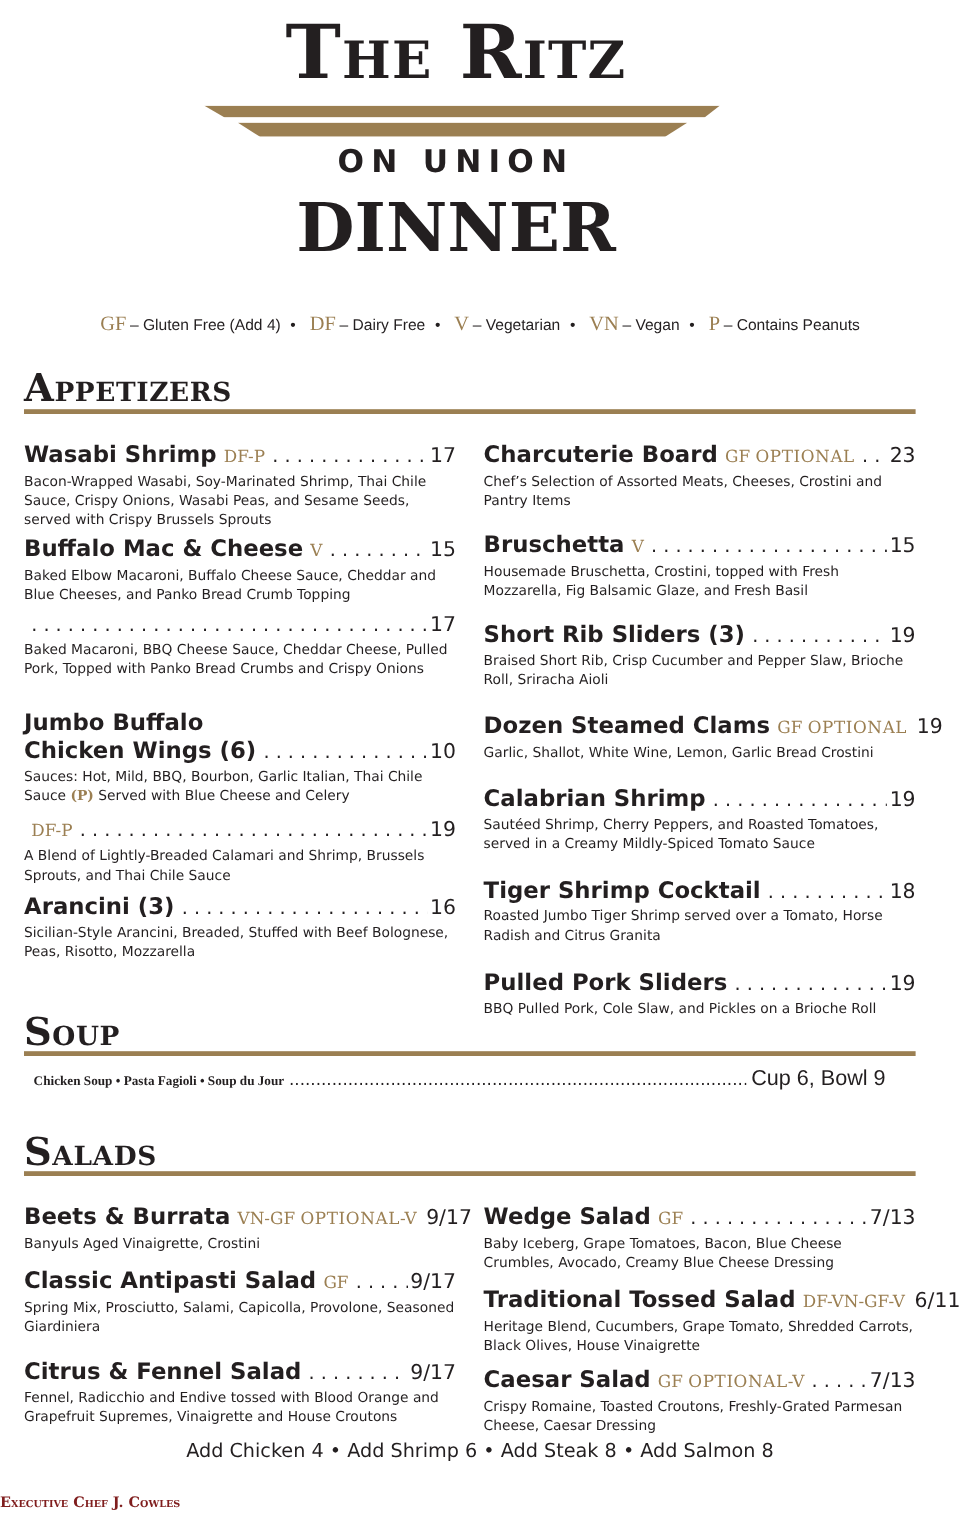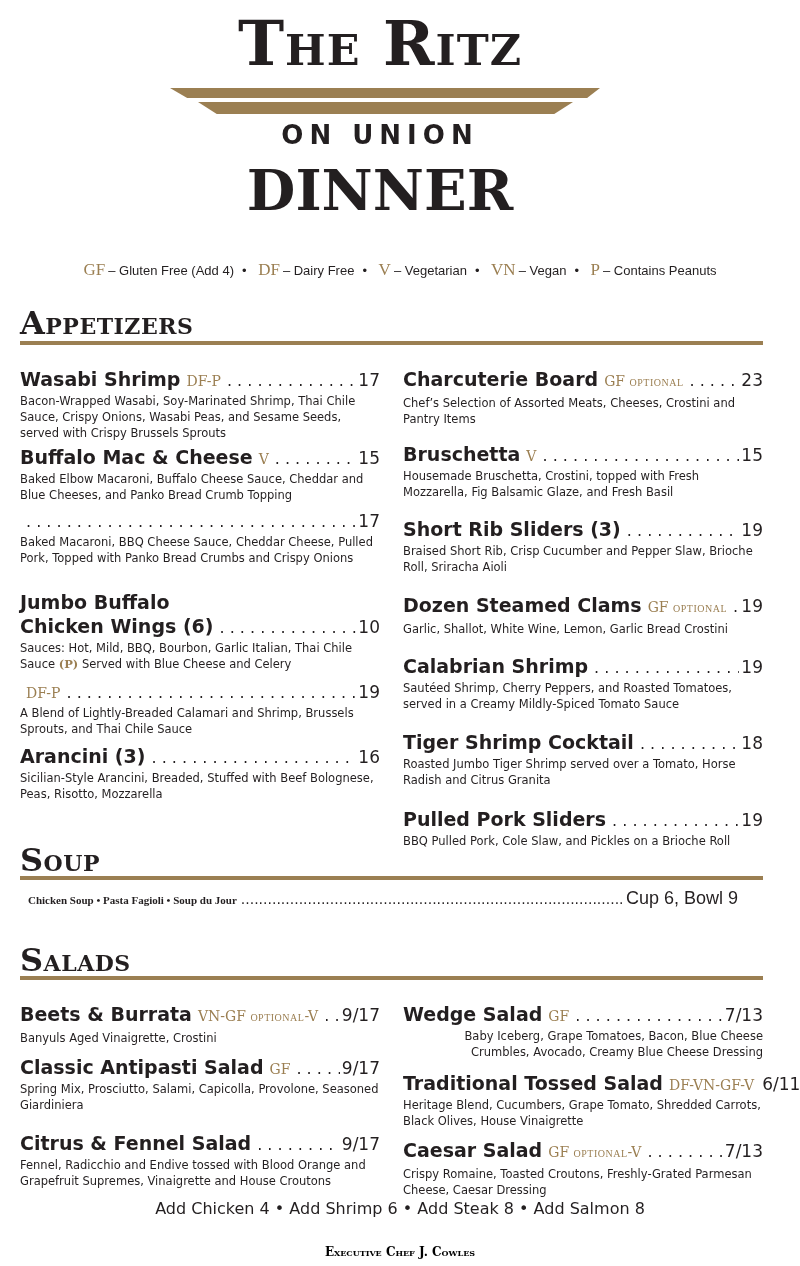--- a/index.html
+++ b/index.html
@@ -46,21 +46,21 @@
   
   .item { position: absolute; width: 360px; }
   .item-title {
     display: flex; align-items: baseline; white-space: nowrap;
     font-family: "DejaVu Sans", sans-serif; font-weight: bold; font-size: 19px; line-height: 22px;
   }
   .item-title .name { flex: 0 0 auto; }
   .item-title .tag {
     font-family: "DejaVu Serif", serif; font-weight: normal; color: #9b7f52; font-size: 14px; margin-left: 6px;
   }
-  .item-title .tag .small { font-size: 10px; letter-spacing: 0.5px; font-family: Liberation Serif, serif; }
+  .item-title .tag .small { font-size: 14px; letter-spacing: 0.5px; }
   .item-title .dots {
     flex: 1 1 auto; overflow: hidden; font-weight: normal; font-size: 16px; letter-spacing: 3px;
     margin: 0 2px 0 6px; color: #231f20;
   }
   .item-title .dots::before { content: ". . . . . . . . . . . . . . . . . . . . . . . . . . . . . . . . . . . . . ."; letter-spacing: 0; }
   .item-title .price { flex: 0 0 auto; font-weight: normal; font-size: 17px; }
   .item-desc {
     font-family: "DejaVu Sans", sans-serif; font-size: 11.5px; line-height: 16px; color: #231f20; margin-top: 1px;
   }
   .item-desc .p-tag { font-family: "DejaVu Serif", serif; font-weight: bold; color: #9b7f52; }
@@ -78,22 +78,22 @@
   .soup-line .dots { flex: 1 1 auto; overflow: hidden; font-size: 14px; margin: 0 4px; }
   .soup-line .dots::before { content: "........................................................................................"; }
   .soup-line .price { font-family: "Liberation Sans", sans-serif; font-size: 18px; }
 
   
   .addons {
     position: absolute; left: 0; top: 1198px; width: 800px; text-align: center;
     font-family: "DejaVu Sans", sans-serif; font-size: 16px; line-height: 22px;
   }
   .chef {
-    position: absolute; left: 0; top: 1245px; width: 800px; text-align: center;
-    font-family: "DejaVu Serif", serif; font-weight: bold; font-size: 12px; color: #000000; font-variant: small-caps;
+    position: absolute; left: 0; top: 1245px; width: 800px; text-align: left;
+    font-family: "DejaVu Serif", serif; font-weight: bold; font-size: 12px; color: #7f1d1d; font-variant: small-caps;
   }
 </style>
 </head>
 <body>
 
 <div class="logo-title">The Ritz</div>
 <div class="bar1"></div>
 <div class="bar2"></div>
 <div class="on-union">ON UNION</div>
 <div class="dinner">DINNER</div>
@@ -251,21 +251,21 @@
 </div>
 <div class="item left" style="top:1132px;">
   <div class="item-title">
       <span class="name">Citrus &amp; Fennel Salad</span>
       <span class="dots"></span>
       <span class="price">9/17</span>
     </div>
   <div class="item-desc">Fennel, Radicchio and Endive tossed with Blood Orange and Grapefruit Supremes, Vinaigrette and House Croutons</div>
 </div>
 
-<div class="item right" style="top:1003px;text-align:right;">
+<div class="item right" style="top:1003px;">
   <div class="item-title">
       <span class="name">Wedge Salad</span>
       <span class="tag">GF</span>
       <span class="dots"></span>
       <span class="price">7/13</span>
     </div>
   <div class="item-desc">Baby Iceberg, Grape Tomatoes, Bacon, Blue Cheese Crumbles, Avocado, Creamy Blue Cheese Dressing</div>
 </div>
 <div class="item right" style="top:1072px;">
   <div class="item-title">

